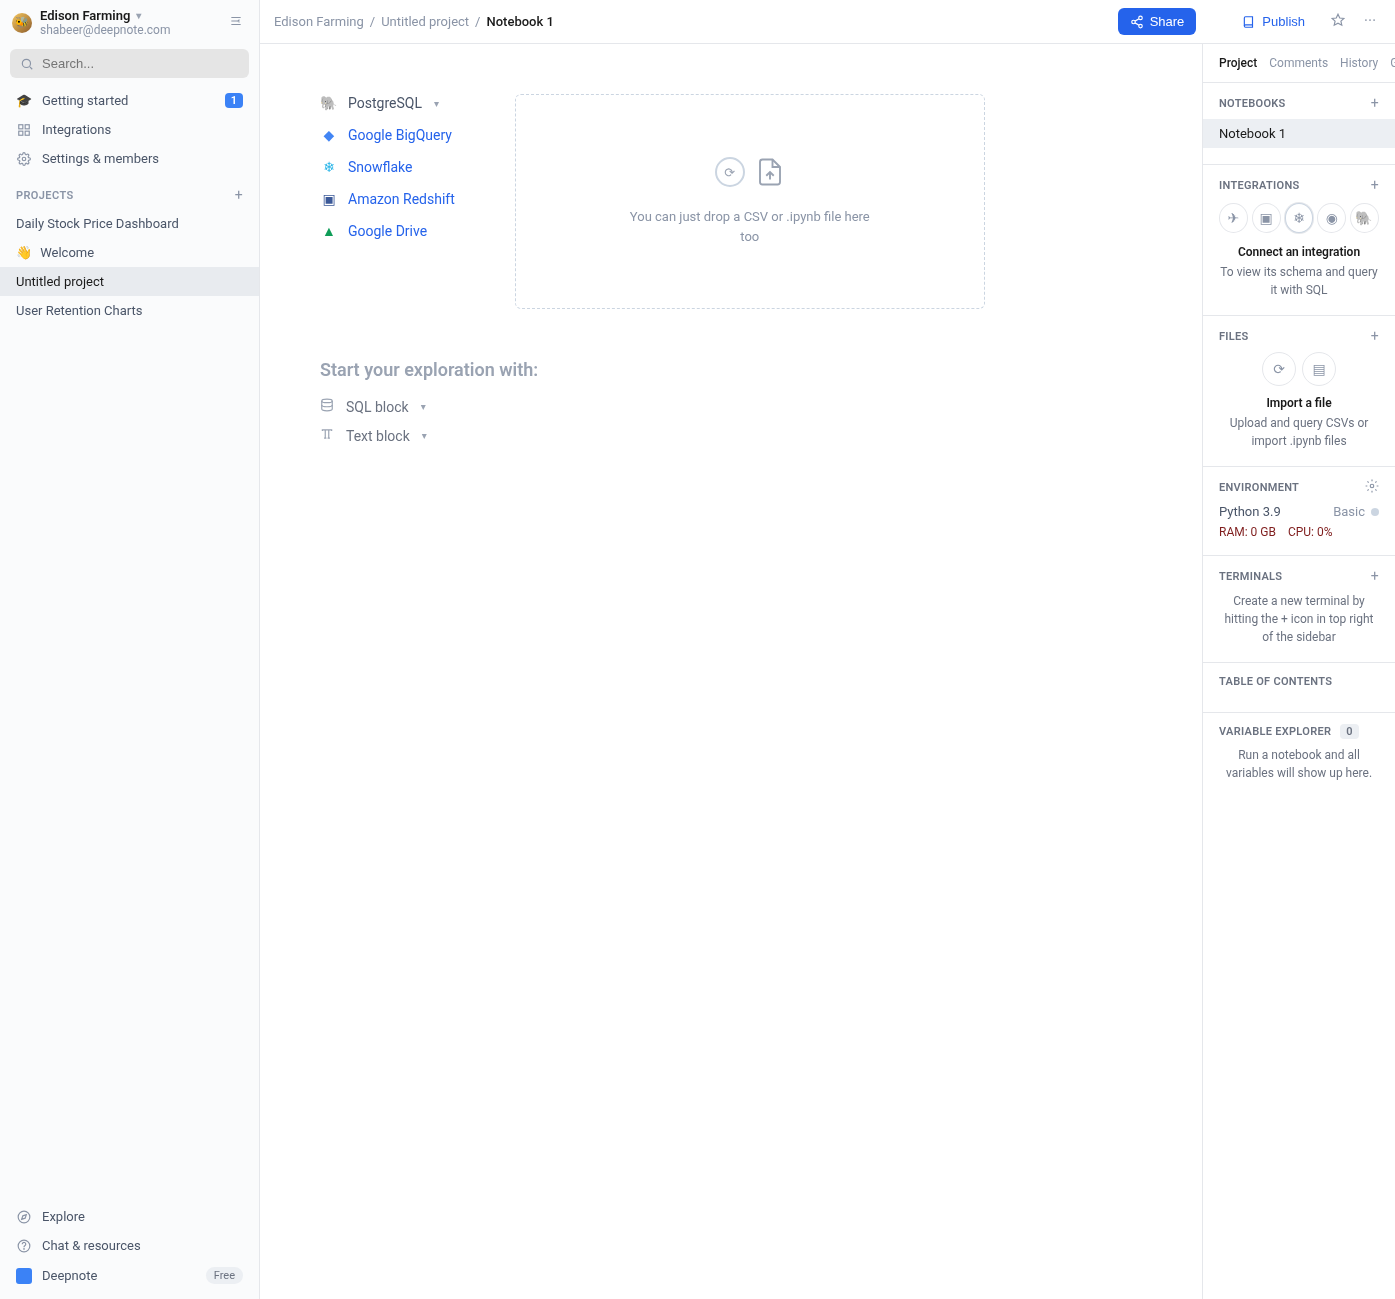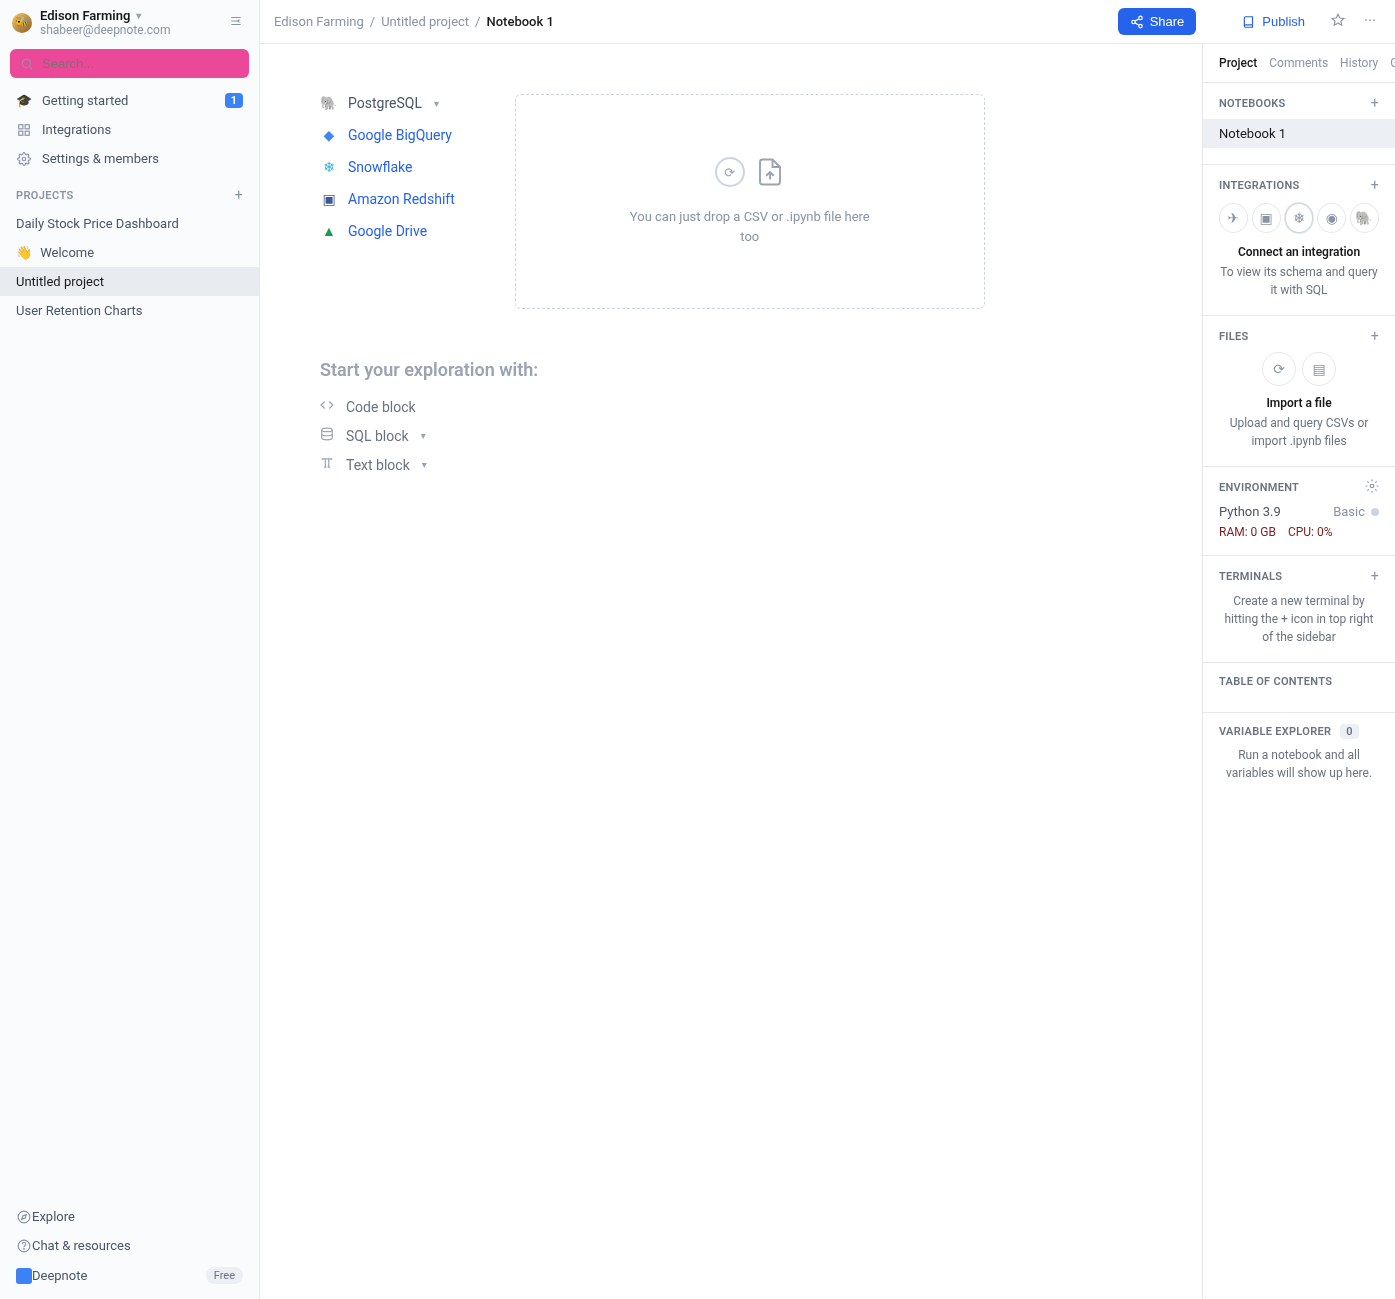--- a/index.html
+++ b/index.html
@@ -34,21 +34,21 @@
   flex-shrink: 0;
   display:flex;align-items:center;justify-content:center;
   font-size:11px;
 }
 .workspace-info { flex: 1; min-width: 0; }
 .workspace-name { font-weight: 600; font-size: 13px; display:flex; align-items:center; gap:4px;}
 .workspace-email { font-size: 12px; color: #8a94a6; }
 .collapse-btn { color:#8a94a6; cursor:pointer; padding:4px;}
 .search-box {
   margin: 4px 10px 8px;
-  background: #ec4899;
+  background: #e5e5e5;
   border-radius: 6px;
   padding: 7px 10px;
   display: flex;
   align-items: center;
   gap: 8px;
   color: #8a94a6;
 }
 .search-box input {
   border: none; background: transparent; outline: none;
   font-size: 13px; color: #333; flex:1;
@@ -77,21 +77,21 @@
   font-size:13px;
   color:#4a5568;
   cursor:pointer;
   display:flex; align-items:center; gap:8px;
 }
 .project-item.active { background:#e8ebef; color:#1a1a1a; }
 .project-item.emoji-item::before { content:"👋"; }
 .sidebar-spacer { flex:1; }
 .sidebar-footer { padding: 4px 0 8px; border-top:1px solid transparent;}
 .footer-item {
-  display:flex; align-items:center; 
+  display:flex; align-items:center; gap:10px;
   padding:7px 16px; font-size:13px; color:#4a5568; cursor:pointer;
 }
 .footer-item .icon{ color:#8a94a6; width:16px; display:flex; justify-content:center;}
 .pill { background:#eceff3; color:#6b7280; font-size:11px; padding:2px 8px; border-radius:10px;}
 .deepnote-icon { width:16px;height:16px;background:#3b82f6;border-radius:3px;display:inline-block;}
 
 
 .main { flex:1; display:flex; flex-direction:column; }
 .topbar {
   height:44px; border-bottom:1px solid #e5e7eb;
@@ -383,29 +383,20 @@
             <div class="dropzone-text">You can just drop a CSV or .ipynb file here too</div>
           </div>
         </div>
 
         <div class="section2">
           <h2>Start your exploration with:</h2>
           <div class="block-list">
             <div class="block-item">
               <span class="block-icon">
                 <svg class="svg16" viewBox="0 0 24 24" fill="none" stroke="currentColor" stroke-width="2">
-                    <polyline points="16 18 22 12 16 6"></polyline>
-                    <polyline points="8 6 2 12 8 18"></polyline>
-                  </svg>
-              </span>
-              <span>Code block</span>
-            </div>
-            <div class="block-item">
-              <span class="block-icon">
-                <svg class="svg16" viewBox="0 0 24 24" fill="none" stroke="currentColor" stroke-width="2">
                     <ellipse cx="12" cy="5" rx="9" ry="3"></ellipse>
                     <path d="M3 5v14a9 3 0 0 0 18 0V5"></path>
                     <path d="M3 12a9 3 0 0 0 18 0"></path>
                   </svg>
               </span>
               <span>SQL block</span>
               <span class="caret">▾</span>
             </div>
             <div class="block-item">
               <span class="block-icon">

